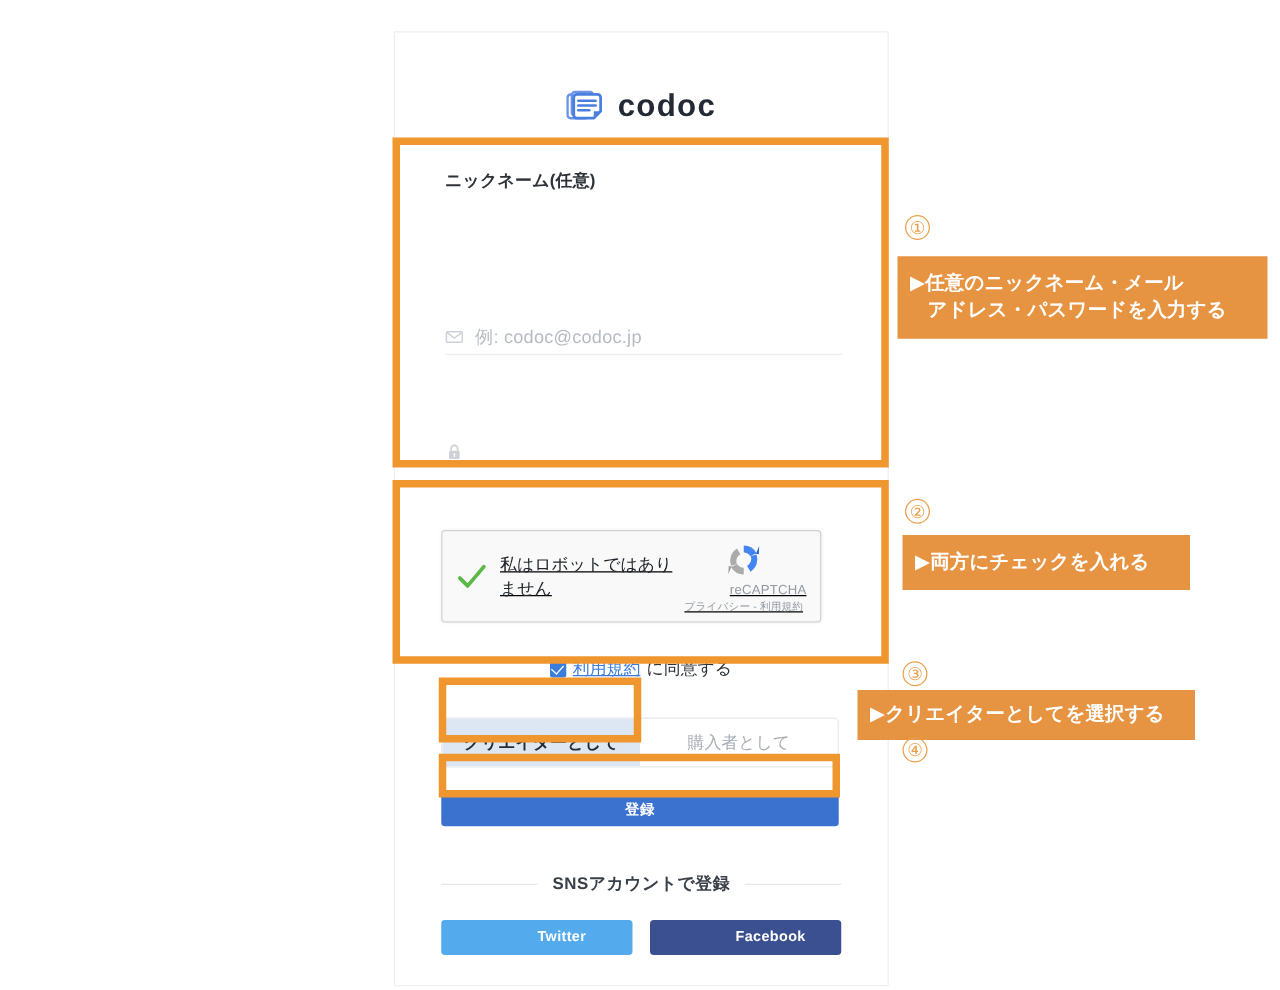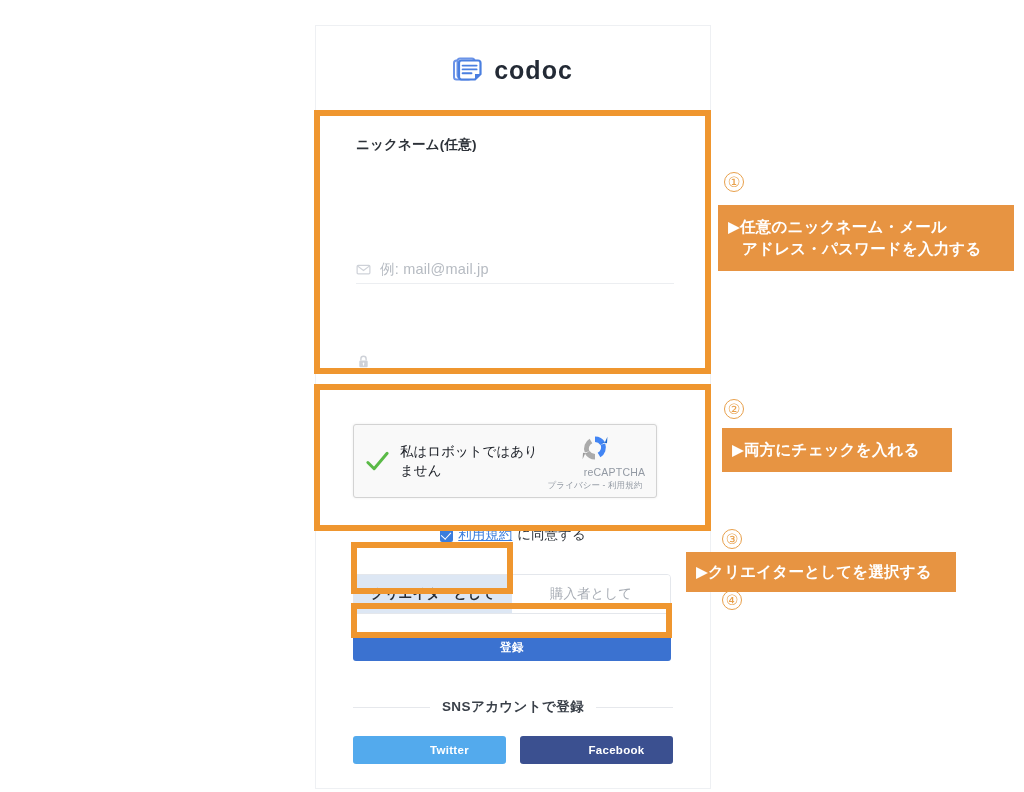--- a/index.html
+++ b/index.html
@@ -14,21 +14,21 @@
   
   .card {
     position: absolute;
     left: 315px; top: 25px;
     width: 396px; height: 764px;
     background: #ffffff;
     border: 1px solid #eef0f3;
   }
 
   .logo-row {
-    position: absolute; left: 0; top: 31px;
+    position: absolute; left: 0; top: 46px;
     width: 100%;
     display: flex; align-items: center; justify-content: center;
     gap: 11px;
   }
   .logo-mark { width: 30px; height: 27px; display: block; }
   .logo-text {
     font-size: 25px; font-weight: 700; color: #232a35;
     letter-spacing: 1px; line-height: 1;
   }
 
@@ -65,21 +65,21 @@
 
   
   .recaptcha {
     position: absolute;
     left: 37px; top: 398px;
     width: 304px; height: 74px;
     background: #f9f9f9;
     border: 1px solid #d3d3d3;
     border-radius: 3px;
     box-shadow: 0 0 3px rgba(0,0,0,.07);
-    display: flex; align-items: center;
+    display: flex; align-items: center; text-decoration: underline;
   }
   .rc-check { width: 46px; display: flex; justify-content: center; align-items: center; }
   .rc-check svg { width: 27px; height: 27px; }
   .rc-label {
     font-size: 13.5px; color: #20242b; line-height: 1.42;
     width: 140px;
   }
   .rc-brand {
     margin-left: auto; margin-right: 7px;
     display: flex; flex-direction: column; align-items: center;
@@ -237,21 +237,21 @@
     </div>
 
     <div class="field field-email">
       <div class="field-input-row">
         <span class="field-icon">
           <svg viewBox="0 0 16 16" width="15" height="15" xmlns="http://www.w3.org/2000/svg">
             <rect x="1.2" y="3.6" width="13.6" height="9" rx="1.1" fill="none" stroke="#c9cdd4" stroke-width="1.3"></rect>
             <path d="M1.8 4.4 L8 9 L14.2 4.4" fill="none" stroke="#c9cdd4" stroke-width="1.3" stroke-linecap="round"></path>
           </svg>
         </span>
-        <span class="field-ph">例: mail@mail.jp</span>
+        <span class="field-ph">例: codoc@codoc.jp</span>
       </div>
     </div>
 
     <div class="field field-pass">
       <div class="field-input-row">
         <span class="field-icon">
           <svg viewBox="0 0 16 16" width="15" height="15" xmlns="http://www.w3.org/2000/svg">
             <path d="M5.2 7 V5.2 a2.8 2.8 0 0 1 5.6 0 V7" fill="none" stroke="#c9cdd4" stroke-width="1.5"></path>
             <rect x="3.5" y="7" width="9" height="7" rx="1.3" fill="#c9cdd4"></rect>
             <circle cx="8" cy="10" r="0.9" fill="#ffffff"></circle>

